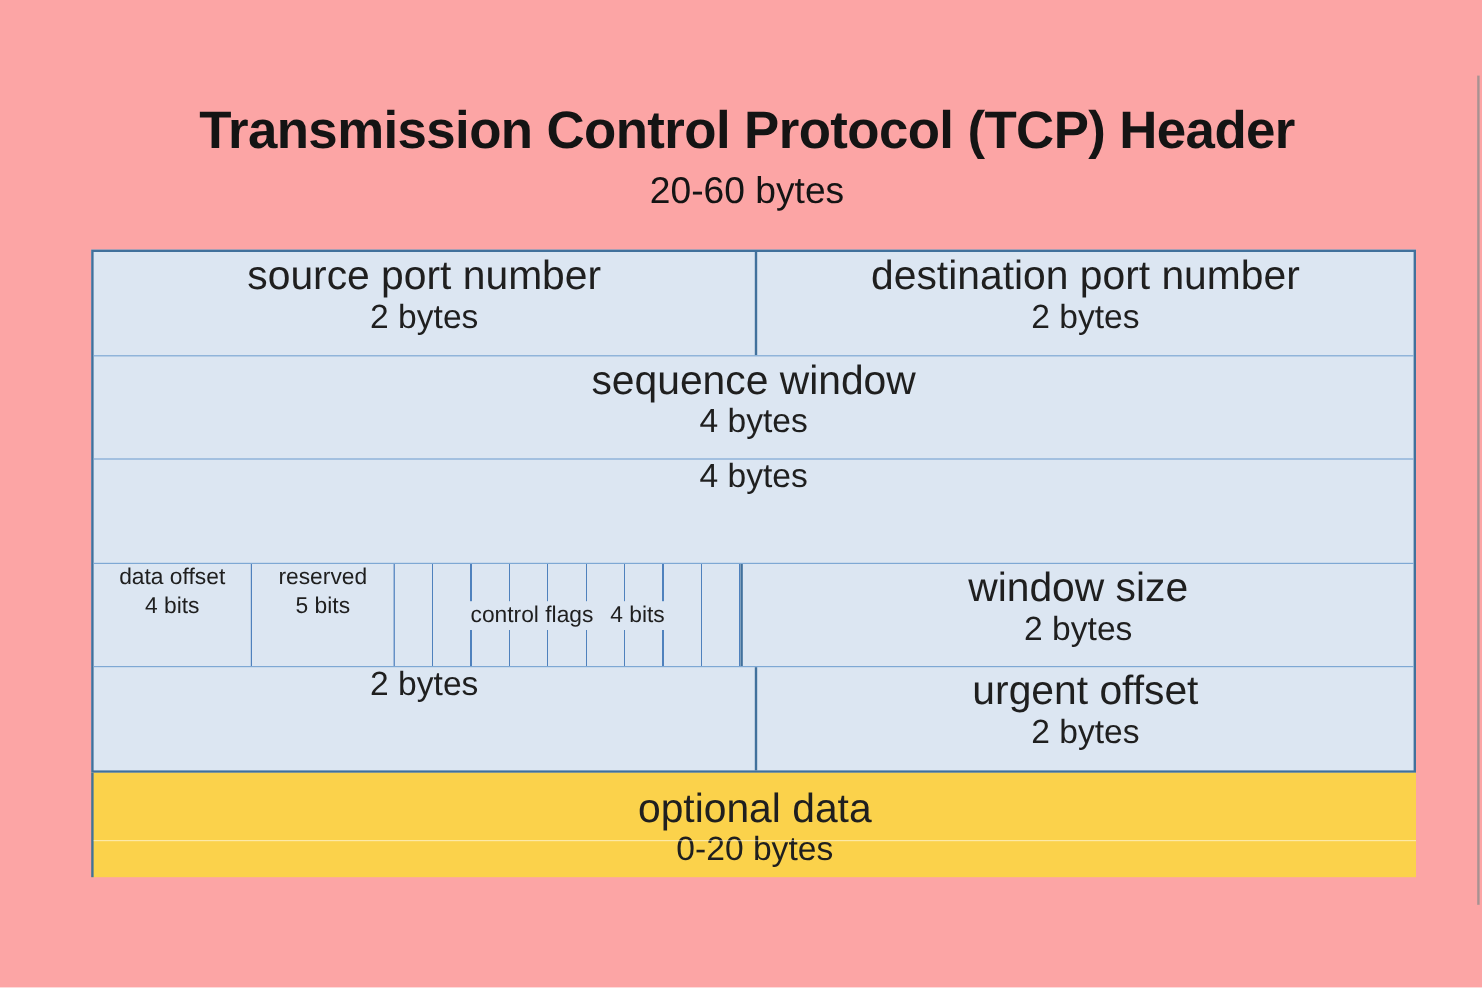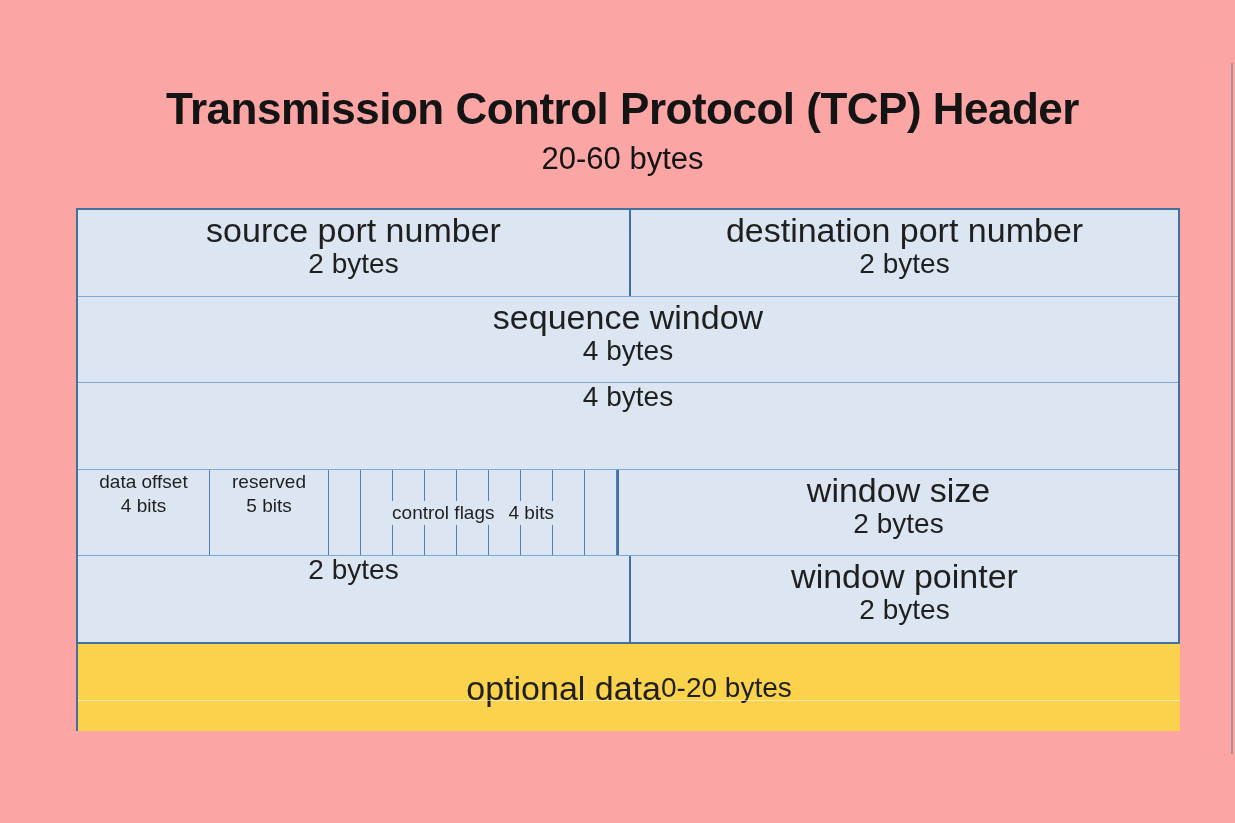--- a/index.html
+++ b/index.html
@@ -47,21 +47,21 @@
     background-image:repeating-linear-gradient(to right,
       transparent 0px,transparent 31px,#4f81bd 31px,#4f81bd 32px);
     display:flex;flex-direction:row;align-items:center;justify-content:center;
   }
   .flags-strip .small-label{background:#dce6f2;padding:0 7px;z-index:1;}
   .flags-strip .gap{height:9px;}
   
   .options-row{
     box-sizing:border-box;height:87px;background:#fbd24b;
     border-left:2px solid #41719c;position:relative;
-    display:flex;flex-direction:row;align-items:center;justify-content:center;
+    display:flex;flex-direction:column;align-items:center;justify-content:center;
   }
   .options-row::after{
     content:"";position:absolute;left:0;top:56px;width:100%;height:1px;
     background:rgba(255,255,255,0.5);
   }
 </style>
 </head>
 <body>
 
 <div class="canvas">
@@ -114,21 +114,21 @@
           <div class="big-label">window size</div>
           <div class="size-label">2 bytes</div>
         </div>
       </div>
 
       <div class="row">
         <div class="cell w-half major-right">
           <div class="size-label">2 bytes</div>
         </div>
         <div class="cell grow">
-          <div class="big-label">window pointer</div>
+          <div class="big-label">urgent offset</div>
           <div class="size-label">2 bytes</div>
         </div>
       </div>
     </div>
 
     <div class="options-row">
       <div class="big-label">optional data</div>
       <div class="size-label">0-20 bytes</div>
     </div>
   </div>

